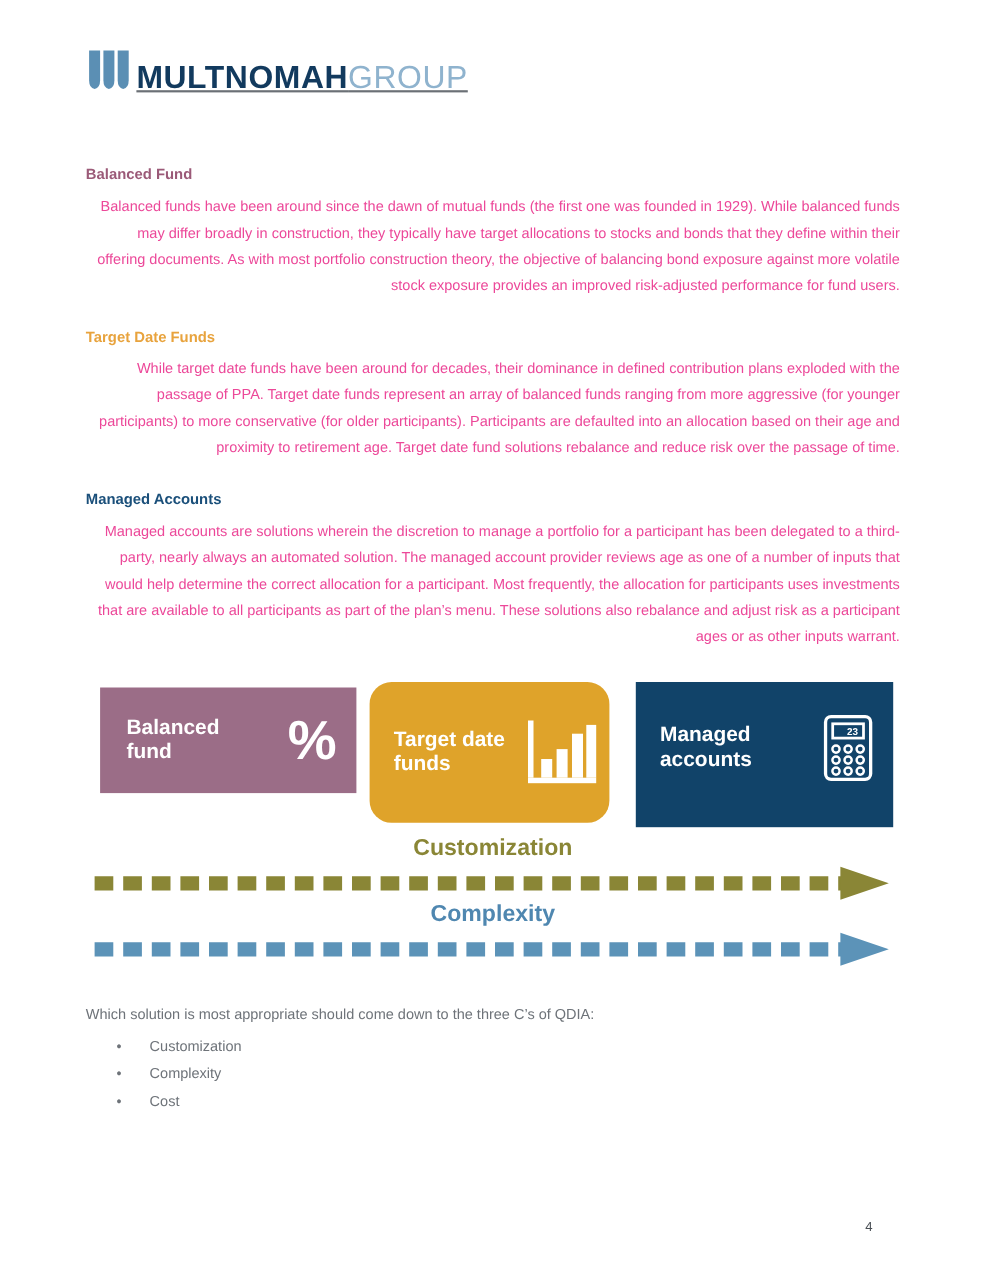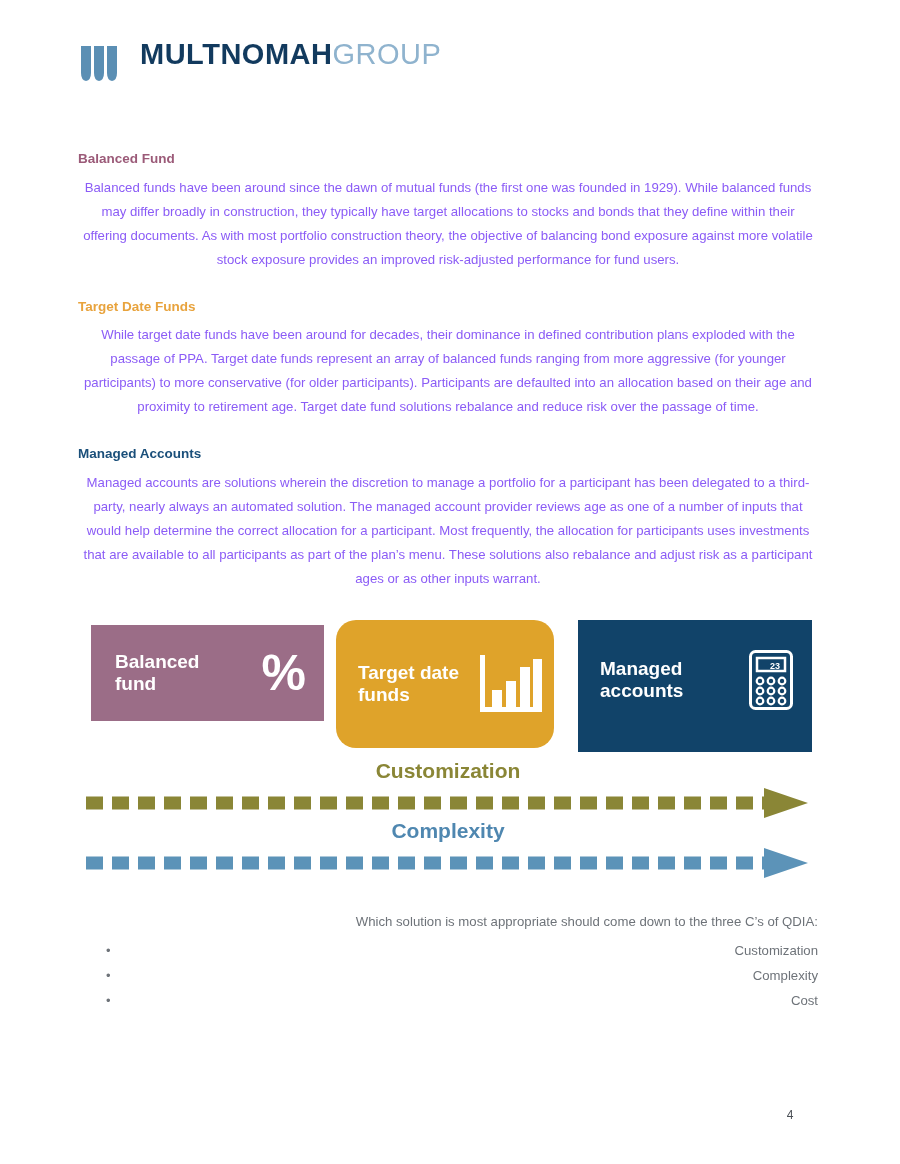--- a/index.html
+++ b/index.html
@@ -23,22 +23,22 @@
     height: 1164px;
     background: #ffffff;
   }
 
   
   .logo-block {
     position: absolute;
     left: 78px;
     top: 40px;
     display: flex;
-    align-items: flex-start;
-    gap: 16px;
+    align-items: flex-end;
+    text-decoration: underline;
   }
   .logo-mark { width: 46px; height: 46px; display:block; }
   .logo-word {
     font-size: 29px;
     font-weight: bold;
     letter-spacing: 0.5px;
     line-height: 1;
     white-space: nowrap;
   }
   .logo-word .w1 { color: #123a5e; }
@@ -54,22 +54,22 @@
   h2.sec-head {
     font-size: 13.5px;
     font-weight: bold;
     margin: 0 0 8px 0;
     line-height: 1.3;
   }
   p.body-par {
     font-size: 13.2px;
     line-height: 24px;
     margin: 0 0 26px 0;
-    color: #8b5cf6;
-    text-align: center;
+    color: #ec4899;
+    text-align: right;
   }
   .sec { margin-bottom: 0; }
 
   
   .graphic {
     position: absolute;
     left: 78px;
     top: 612px;
     width: 740px;
     height: 270px;
@@ -153,21 +153,20 @@
     top: 26px;
     display: block;
   }
 
   
   .closing {
     position: absolute;
     left: 78px;
     top: 910px;
     width: 740px;
-    text-align: right;
   }
   .closing p {
     font-size: 13.2px;
     line-height: 24px;
     margin: 0 0 4px 0;
     color: #6e7379;
   }
   ul.clist {
     list-style: none;
     margin: 0;

